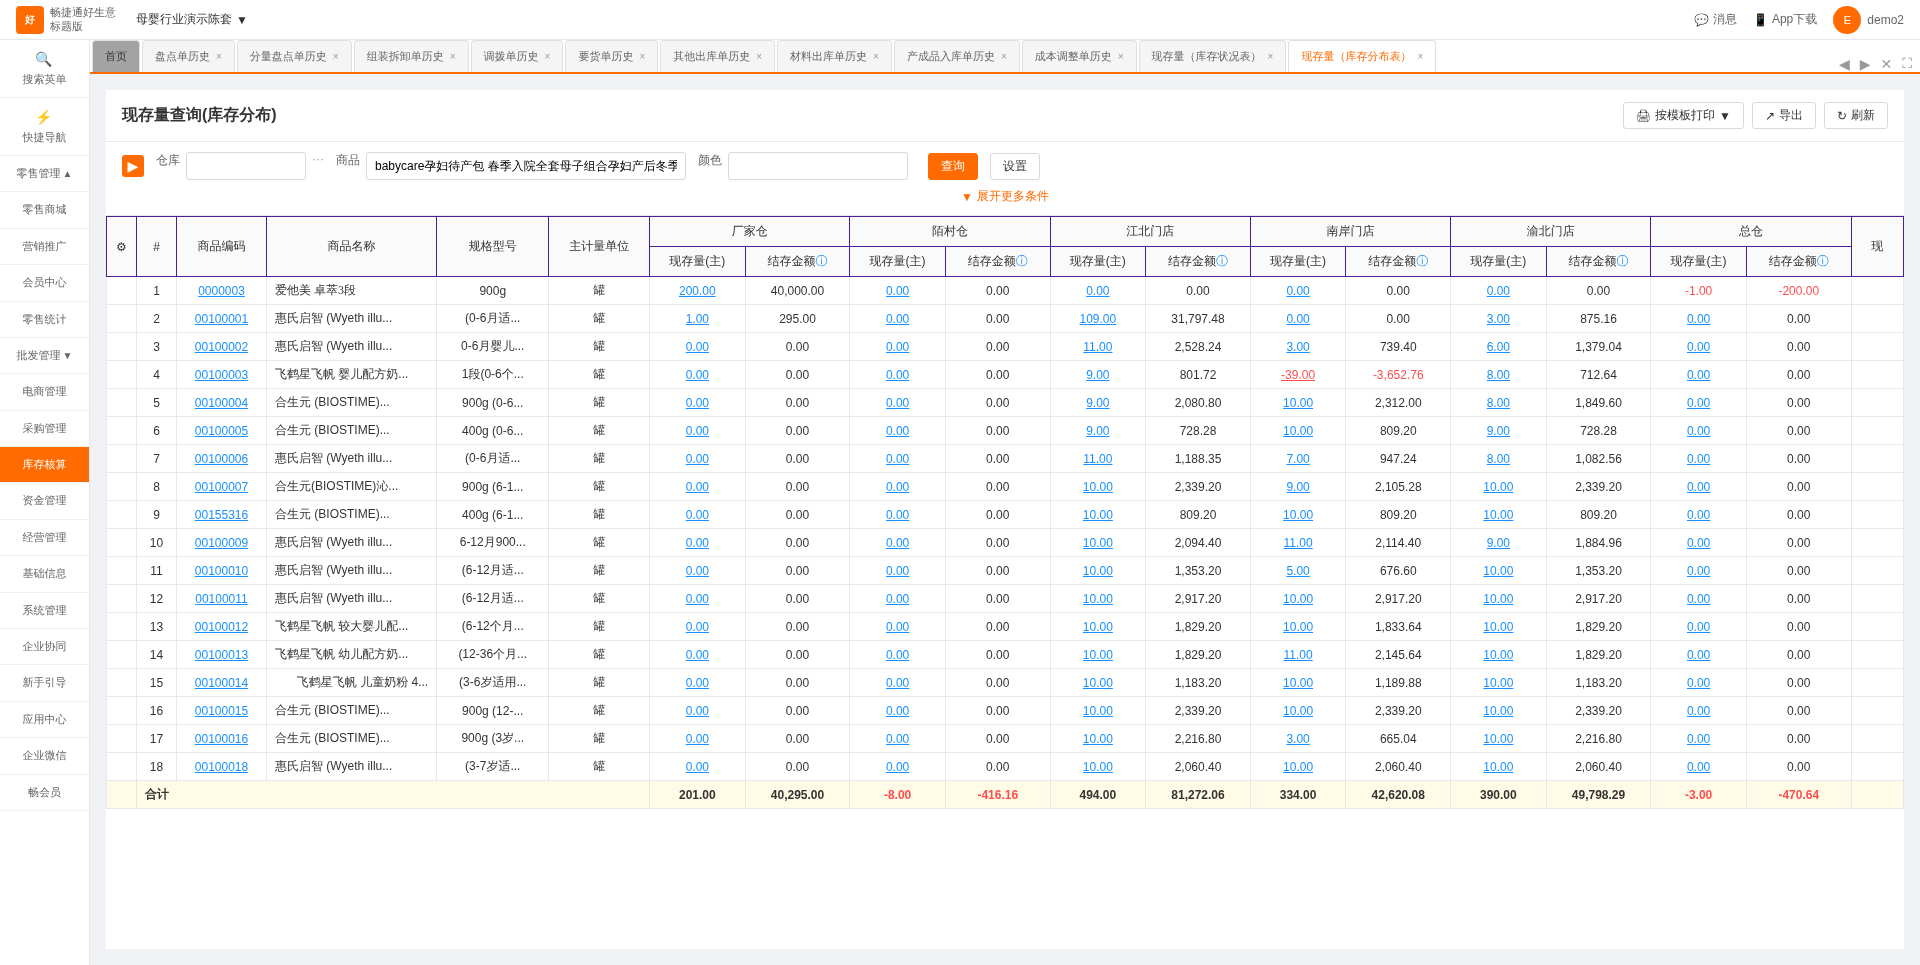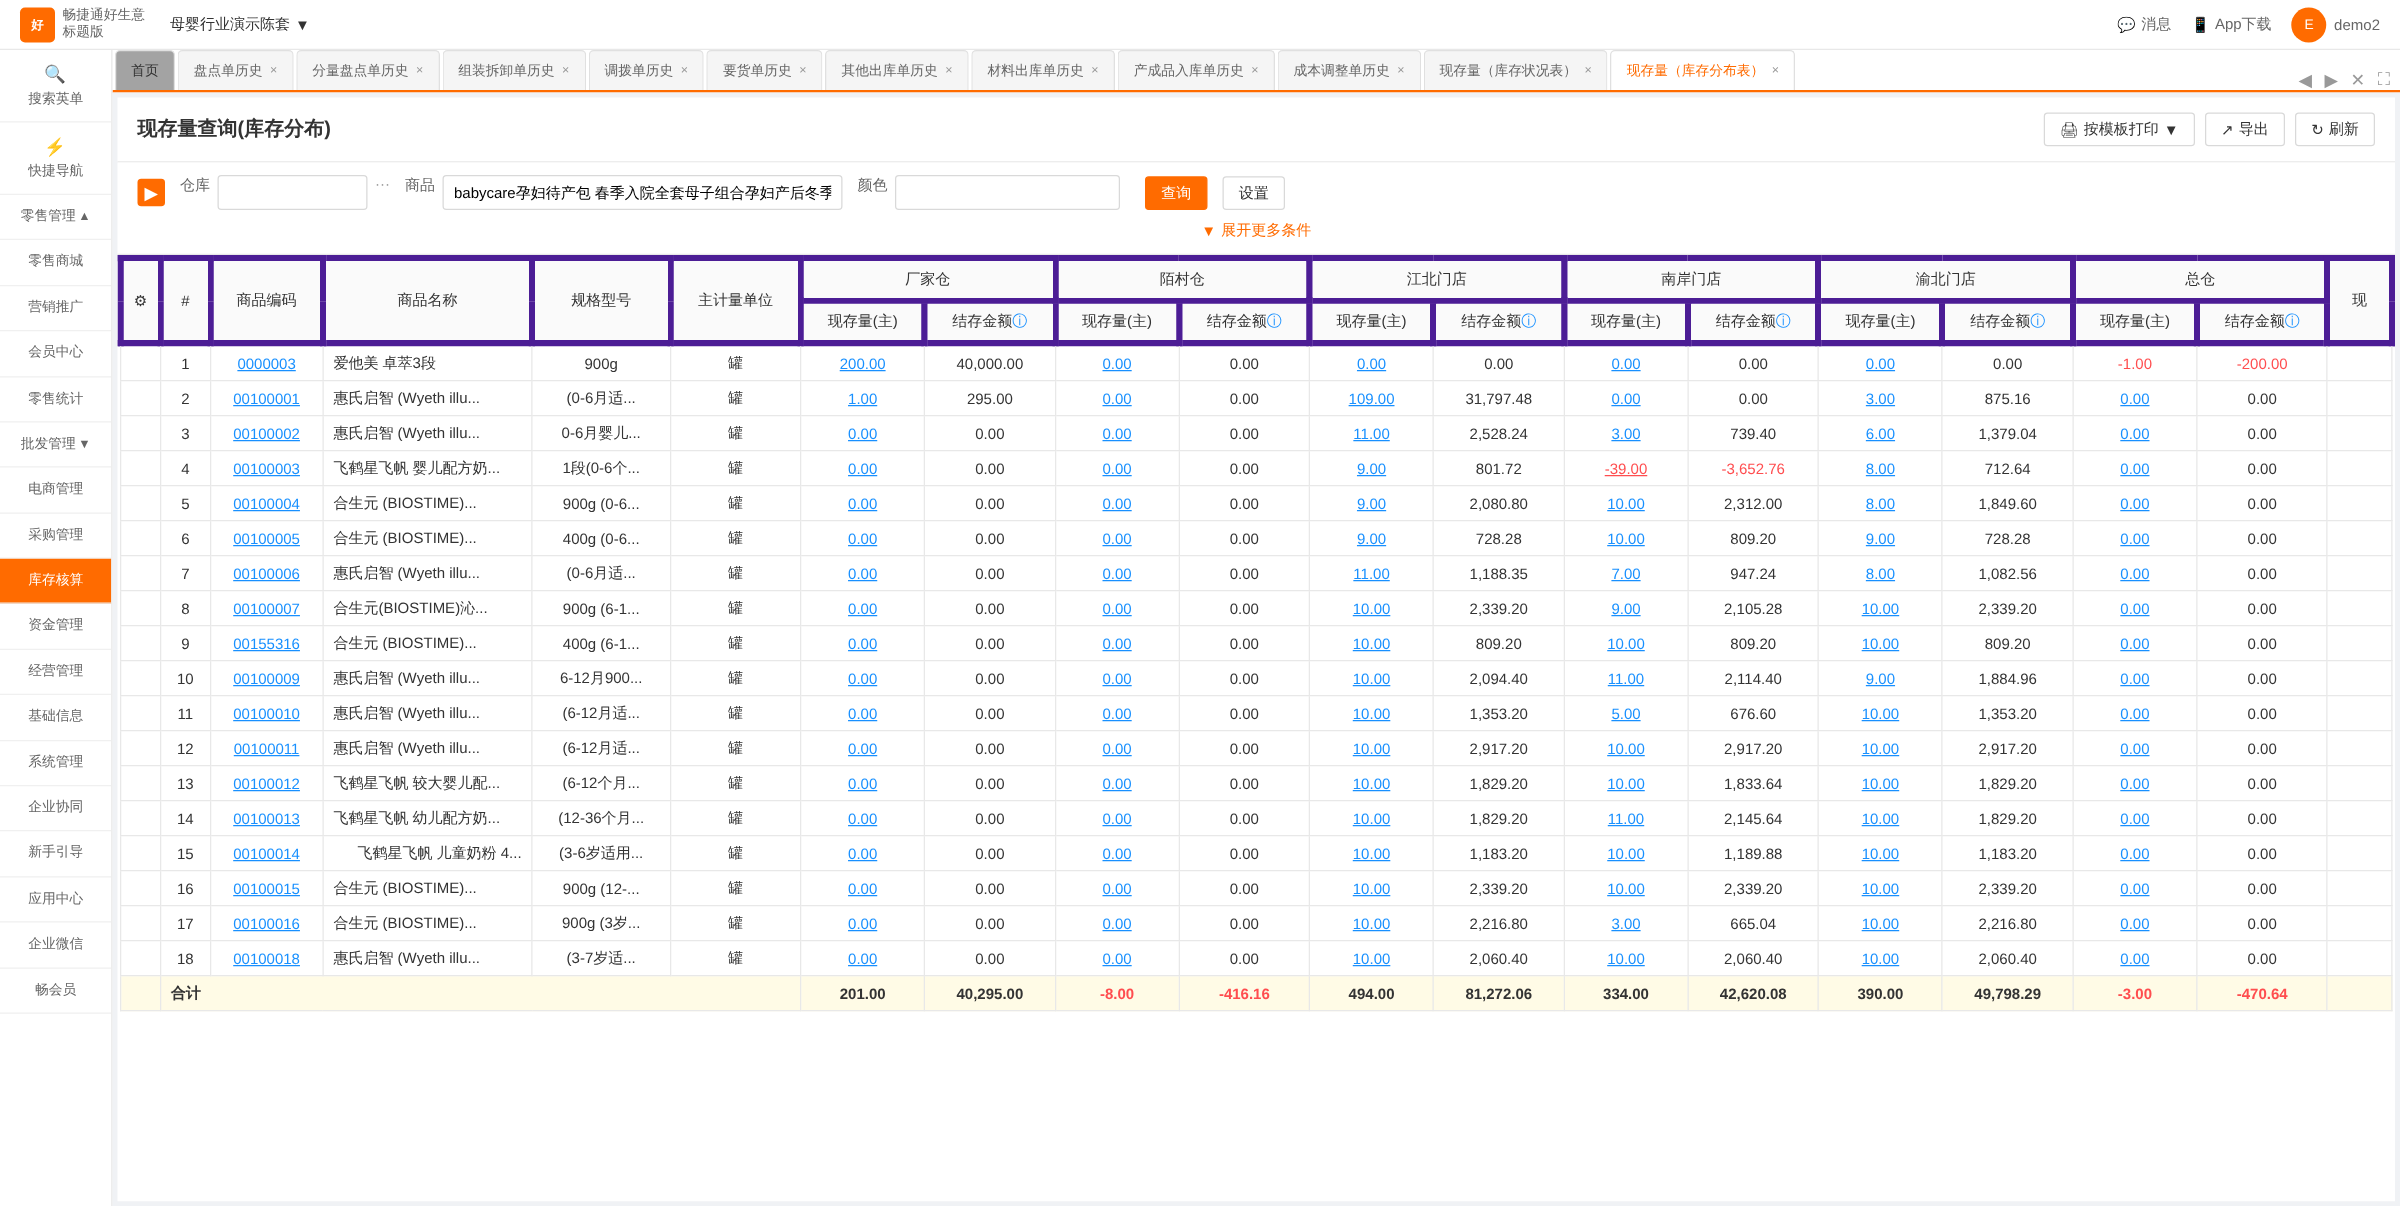--- a/index.html
+++ b/index.html
@@ -27,41 +27,41 @@
 
     
     .content-area { flex: 1; display: flex; flex-direction: column; overflow: hidden; }
     .tab-item { display: inline-flex; align-items: center; padding: 0 12px; height: 32px; border: 1px solid #e0e0e0; border-bottom: none; background: #f5f5f5; color: #666; font-size: 11px; cursor: pointer; gap: 6px; border-radius: 4px 4px 0 0; margin-left: 2px; white-space: nowrap; }
     .tab-item.active { background: #fff; color: #ff6b00; border-color: #e0e0e0; }
     .tab-item .tab-close { color: #999; font-size: 10px; cursor: pointer; }
     .tab-item.home { background: #a3a3a3; color: #333; }
     .tab-nav { display: flex; align-items: center; padding: 0 4px; color: #999; cursor: pointer; font-size: 14px; }
 
     
-    .page-content { flex: 1; overflow: hidden; display: flex; flex-direction: column; padding: 4px; background: #f0f2f5; }
+    .page-content { flex: 1; overflow: hidden; display: flex; flex-direction: column; padding: 16px; background: #f0f2f5; }
     .page-header { background: #fff; padding: 12px 16px 0; border-bottom: 1px solid #e8e8e8; flex-shrink: 0; }
     .page-title { font-size: 16px; font-weight: bold; color: #333; margin-bottom: 12px; display: flex; align-items: center; justify-content: space-between; }
     .page-title-right { display: flex; align-items: center; gap: 8px; font-size: 12px; }
     .btn { padding: 4px 12px; border: 1px solid #d9d9d9; background: #fff; border-radius: 3px; cursor: pointer; font-size: 12px; color: #333; display: inline-flex; align-items: center; gap: 4px; }
     .btn-primary { background: #ff6b00; color: white; border-color: #ff6b00; }
     .btn-default { background: white; }
 
     
     .filter-area { background: #fff; padding: 10px 16px; border-bottom: 1px solid #e8e8e8; flex-shrink: 0; }
     .filter-row { display: flex; align-items: center; gap: 12px; flex-wrap: wrap; }
     .filter-item { display: flex; align-items: flex-start; gap: 6px; }
     .filter-label { color: #666; font-size: 12px; white-space: nowrap; }
     .filter-input { border: 1px solid #d9d9d9; border-radius: 3px; padding: 3px 8px; font-size: 12px; height: 28px; min-width: 80px; }
     .filter-input-long { min-width: 320px; }
     .filter-more { color: #ff6b00; cursor: pointer; font-size: 12px; display: flex; align-items: center; gap: 4px; margin: 0 auto; }
 
     
     .table-container { flex: 1; overflow: auto; background: #fff; margin: 0; }
     .data-table { width: 100%; border-collapse: collapse; font-size: 12px; min-width: 1400px; }
-    .data-table th { background: #fafafa; border: 5px solid #4c1d95; padding: 6px 8px; text-align: center; font-weight: normal; color: #333; white-space: nowrap; position: sticky; top: 0; z-index: 1; }
+    .data-table th { background: #fafafa; border: 1px solid #4c1d95; padding: 6px 8px; text-align: center; font-weight: normal; color: #333; white-space: nowrap; position: sticky; top: 0; z-index: 1; }
     .data-table td { border: 1px solid #e8e8e8; padding: 5px 8px; text-align: center; white-space: nowrap; }
     .data-table .num-link { color: #1890ff; text-decoration: underline; cursor: pointer; }
     .data-table .num-red { color: #ff4d4f; }
     .data-table .total-row td { background: #fffbe6; font-weight: bold; }
     .col-seq { width: 40px; }
     .col-code { width: 90px; }
 
     
     .expand-trigger { width: 22px; height: 22px; background: #ff6b00; border-radius: 3px; display: flex; align-items: center; justify-content: center; cursor: pointer; color: white; font-size: 14px; flex-shrink: 0; }
 
@@ -326,21 +326,21 @@
                 <th style="min-width:70px;">现存量(主)</th>
                 <th style="min-width:80px;">结存金额<span style="color:#1890ff;">ⓘ</span></th>
               </tr>
             </thead>
             <tbody id="table-body">
 
             <tr>
     <td></td>
     <td>1</td>
     <td><span class="num-link">0000003</span></td>
-    <td style="text-align:left;max-width:130px;overflow:hidden;text-overflow:ellipsis;">爱他美 卓萃3段</td>
+    <td style="text-align:left;max-width:130px;overflow:hidden;text-overflow:ellipsis;font-family:Liberation Serif, serif;">爱他美 卓萃3段</td>
     <td>900g</td>
     <td>罐</td>
     <td><span class="num-link">200.00</span></td>
     <td>40,000.00</td>
     <td><span class="num-link">0.00</span></td>
     <td>0.00</td>
     <td><span class="num-link">0.00</span></td>
     <td>0.00</td>
     <td><span class="num-link ">0.00</span></td>
     <td>0.00</td>

